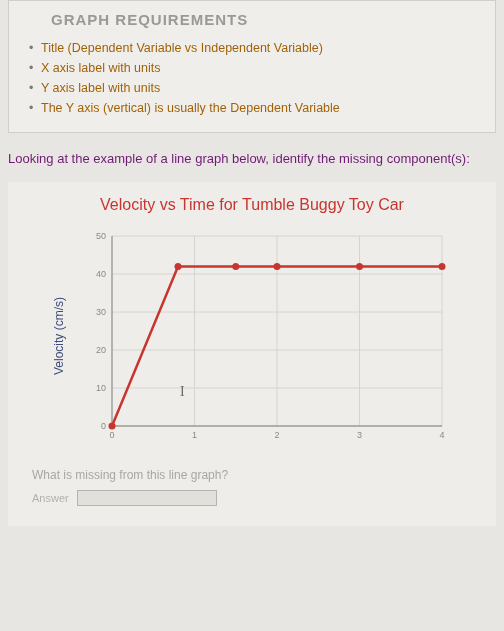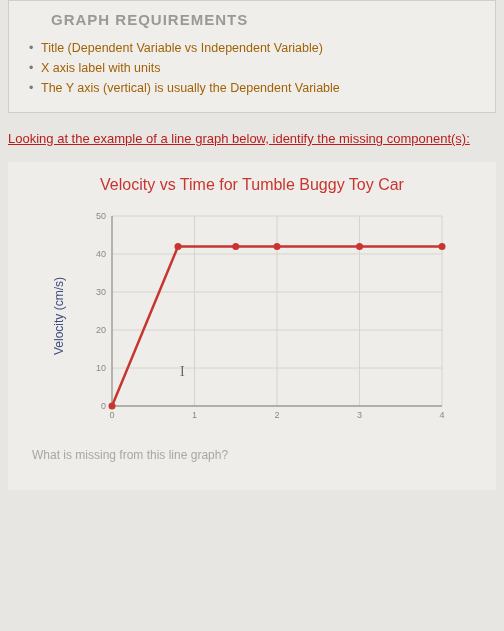--- a/index.html
+++ b/index.html
@@ -35,24 +35,23 @@
       padding-left: 12px;
       position: relative;
     }
     .req-list li::before {
       content: "•";
       position: absolute;
       left: 0;
       color: #7b7975;
     }
     .prompt-text {
-      color: #b91c1c;
+      color: #701a75;
       font-size: 13px;
       margin: 0 8px 16px 8px;
-      text-decoration: underline;
     }
     .chart-area {
       background: #efedea;
       margin: 0 8px;
       padding: 14px 10px 20px 10px;
     }
     .chart-title {
       color: #c8352f;
       text-align: center;
       font-size: 16px;
@@ -103,20 +102,21 @@
     }
   </style>
 </head>
 <body>
 
 <div class="requirements-box">
   <div class="req-header">GRAPH REQUIREMENTS</div>
   <ul class="req-list">
     <li>Title (Dependent Variable vs Independent Variable)</li>
     <li>X axis label with units</li>
+    <li>Y axis label with units</li>
     <li>The Y axis (vertical) is usually the Dependent Variable</li>
   </ul>
 </div>
 
 <div class="prompt-text">Looking at the example of a line graph below, identify the missing component(s):</div>
 
 <div class="chart-area">
   <div class="chart-title">Velocity vs Time for Tumble Buggy Toy Car</div>
   <div class="chart-body">
     <div class="y-axis-label">Velocity (cm/s)</div>
@@ -171,14 +171,18 @@
         <circle cx="287.5" cy="40.4" r="3.5"></circle>
         <circle cx="370" cy="40.4" r="3.5"></circle>
       </g>
 
       <text x="108" y="170" fill="#6b6965" font-size="14" font-family="serif">I</text>
     </svg>
   </div>
 
   <div class="question-section">
     <div class="question-text">What is missing from this line graph?</div>
+    <div class="answer-row">
+      <span class="answer-label">Answer</span>
+      <input type="text" class="answer-input" value="" style="">
+    </div>
   </div>
 </div>
 
 </body></html>

